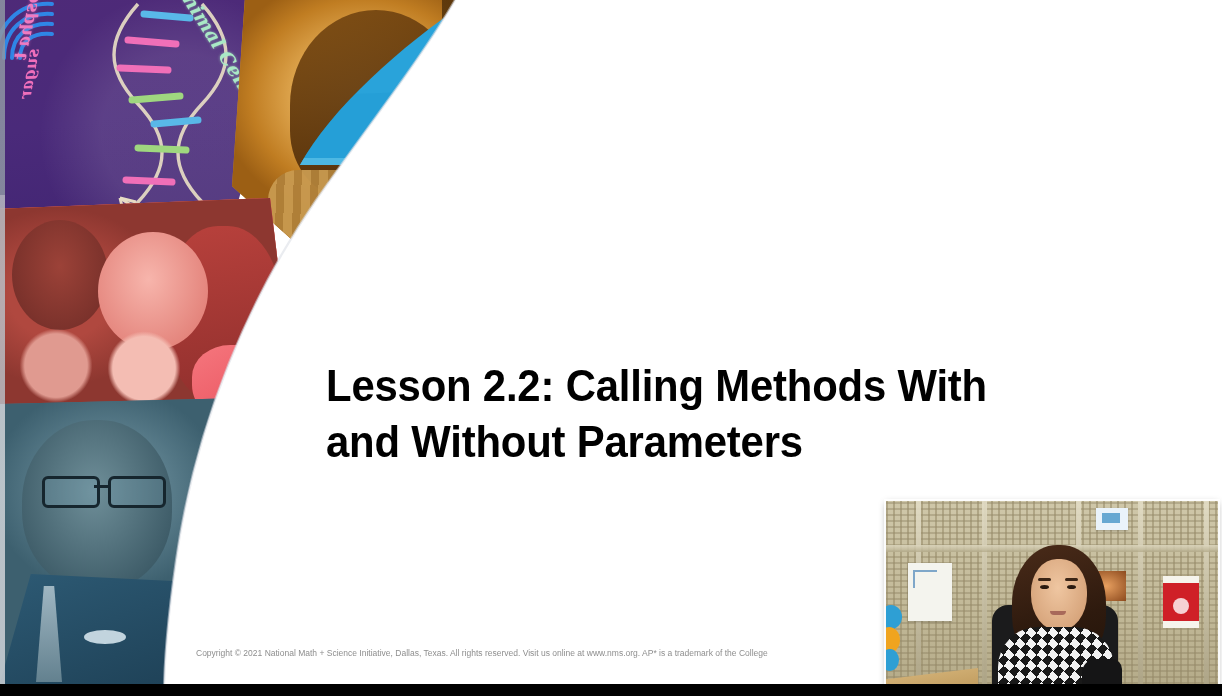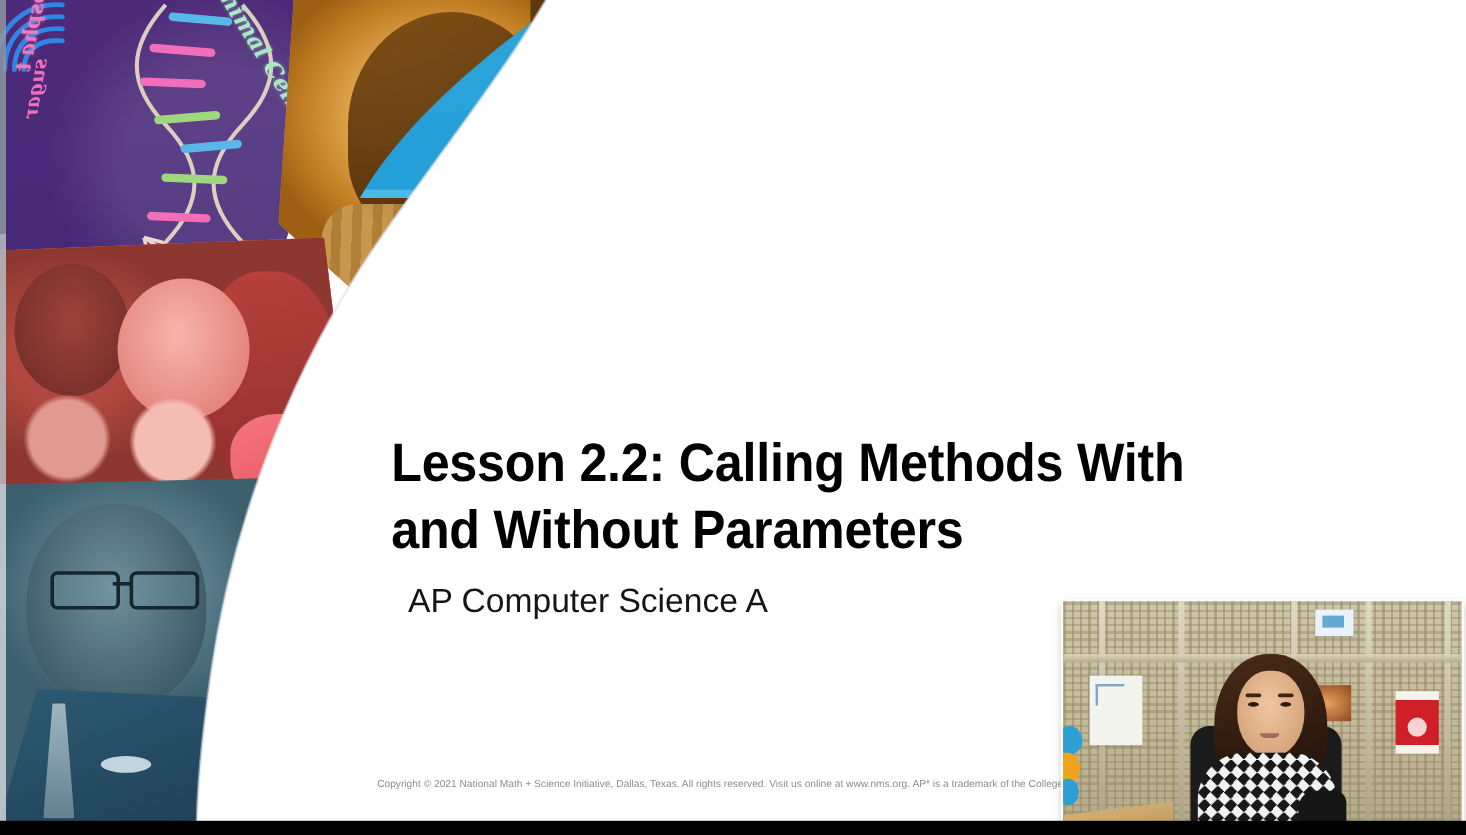--- a/index.html
+++ b/index.html
@@ -267,21 +267,21 @@
     line-height: 1.2;
     color: #151515;
   }
 
   
   .footer {
     position: absolute;
     left: 196px; top: 646px;
     width: 690px;
     z-index: 8;
-    text-align: right;
+    text-align: left;
     font-size: 8.5px;
     line-height: 15px;
     color: #8e8e8e;
     font-family: "Liberation Sans", sans-serif;
   }
   .footer span { display: block; }
   .footer .l2 { padding: 0 14px; }
 
   
   .webcam {
@@ -524,21 +524,20 @@
       <rect x="0" y="0" width="1222" height="165" fill="#29A3DA"></rect>
       <path d="M 640 0 L 1222 0 L 1222 62 L 640 120 Z" fill="#2BA9DF" opacity=".55"></path>
       <path d="M 300 96 L 1222 62 L 1222 165 L 300 165 Z" fill="#1F98D2" opacity=".38"></path>
       <path d="M 640 0 L 780 0 L 650 165 L 520 165 Z" fill="#2FACE1" opacity=".22"></path>
       <rect x="0" y="158" width="1222" height="7" fill="#4FB9E4" opacity=".95"></rect>
     </g>
   </svg>
 
   <div class="title-block">
     <h1 class="slide-title">Lesson 2.2: Calling Methods With and Without Parameters</h1>
-    <div class="slide-subtitle">AP Computer Science A</div>
   </div>
 
   <div class="footer">
     <span class="l1">Copyright © 2021 National Math + Science Initiative, Dallas, Texas. All rights reserved. Visit us online at www.nms.org. AP* is a trademark of the College</span>
   </div>
 
   <div class="webcam">
     <div class="wc-wall"></div>
     <div class="wc-divider" style="left:30px;"></div>
     <div class="wc-divider" style="left:96px;"></div>

